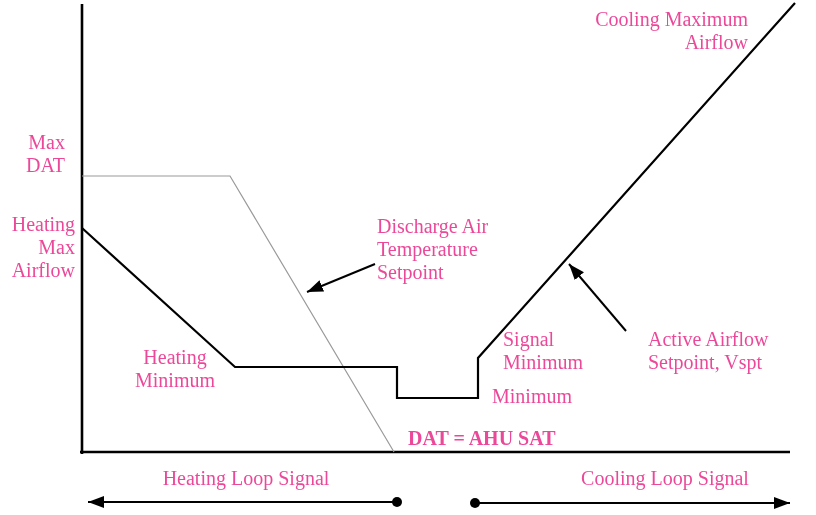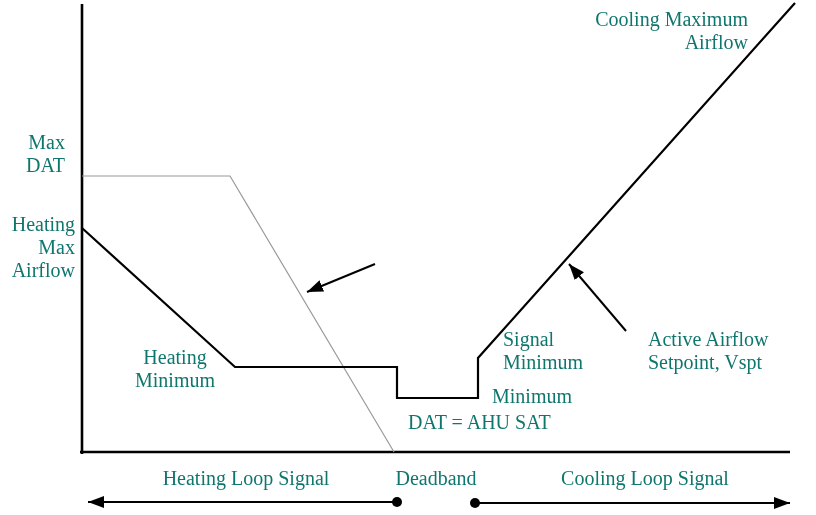--- a/index.html
+++ b/index.html
@@ -8,38 +8,38 @@
     width:816px;height:515px;
     background:#ffffff;
     font-family:"Liberation Serif", serif;
     overflow:hidden;
   }
   .stage svg{position:absolute;left:0;top:0;}
   .lbl{
     position:absolute;
     font-size:20px;
     line-height:23px;
-    color:#0f766e;
+    color:#ec4899;
     white-space:pre-line;
   }
   .r{text-align:right;}
   .c{text-align:center;}
   
   #lbl-cooling-max   {top:8px;   right:68px;}
   #lbl-max-dat       {top:131px; right:751px;}
   #lbl-heating-max   {top:213px; right:741px;}
   #lbl-heating-min   {top:346px; left:120px; width:110px;}
   #lbl-discharge     {top:215px; left:377px;}
   #lbl-cooling-min   {top:328px; left:503px;}
   #lbl-minimum       {top:385px; left:492px;}
-  #lbl-dat-ahu       {top:411px; left:408px;}
+  #lbl-dat-ahu       {top:427px; left:408px;font-weight:bold;}
   #lbl-active        {top:328px; left:648px;}
   #lbl-heating-loop  {top:467px; left:146px; width:200px;}
   #lbl-deadband      {top:467px; left:385px; width:102px;}
-  #lbl-cooling-loop  {top:467px; left:545px; width:200px;}
+  #lbl-cooling-loop  {top:467px; left:565px; width:200px;}
   
   .axis    {fill:none; stroke-width:2.6;}
   .thick   {fill:none; stroke-width:2.2; stroke-linejoin:miter;}
   .thin    {fill:none; stroke-width:1.2;}
   .arrowln {fill:none; stroke-width:2;}
 </style>
 </head>
 <body>
 
 <div class="stage">
@@ -69,22 +69,24 @@
 
   <div class="lbl r" id="lbl-cooling-max">Cooling Maximum
 Airflow</div>
   <div class="lbl r" id="lbl-max-dat">Max
 DAT</div>
   <div class="lbl r" id="lbl-heating-max">Heating
 Max
 Airflow</div>
   <div class="lbl c" id="lbl-heating-min">Heating
 Minimum</div>
+  <div class="lbl" id="lbl-discharge">Discharge Air
+Temperature
+Setpoint</div>
   <div class="lbl" id="lbl-cooling-min">Signal
 Minimum</div>
   <div class="lbl" id="lbl-minimum">Minimum</div>
   <div class="lbl" id="lbl-dat-ahu">DAT = AHU SAT</div>
   <div class="lbl" id="lbl-active">Active Airflow
 Setpoint, Vspt</div>
   <div class="lbl c" id="lbl-heating-loop">Heating Loop Signal</div>
-  <div class="lbl c" id="lbl-deadband">Deadband</div>
   <div class="lbl c" id="lbl-cooling-loop">Cooling Loop Signal</div>
 </div>
 
 </body></html>

